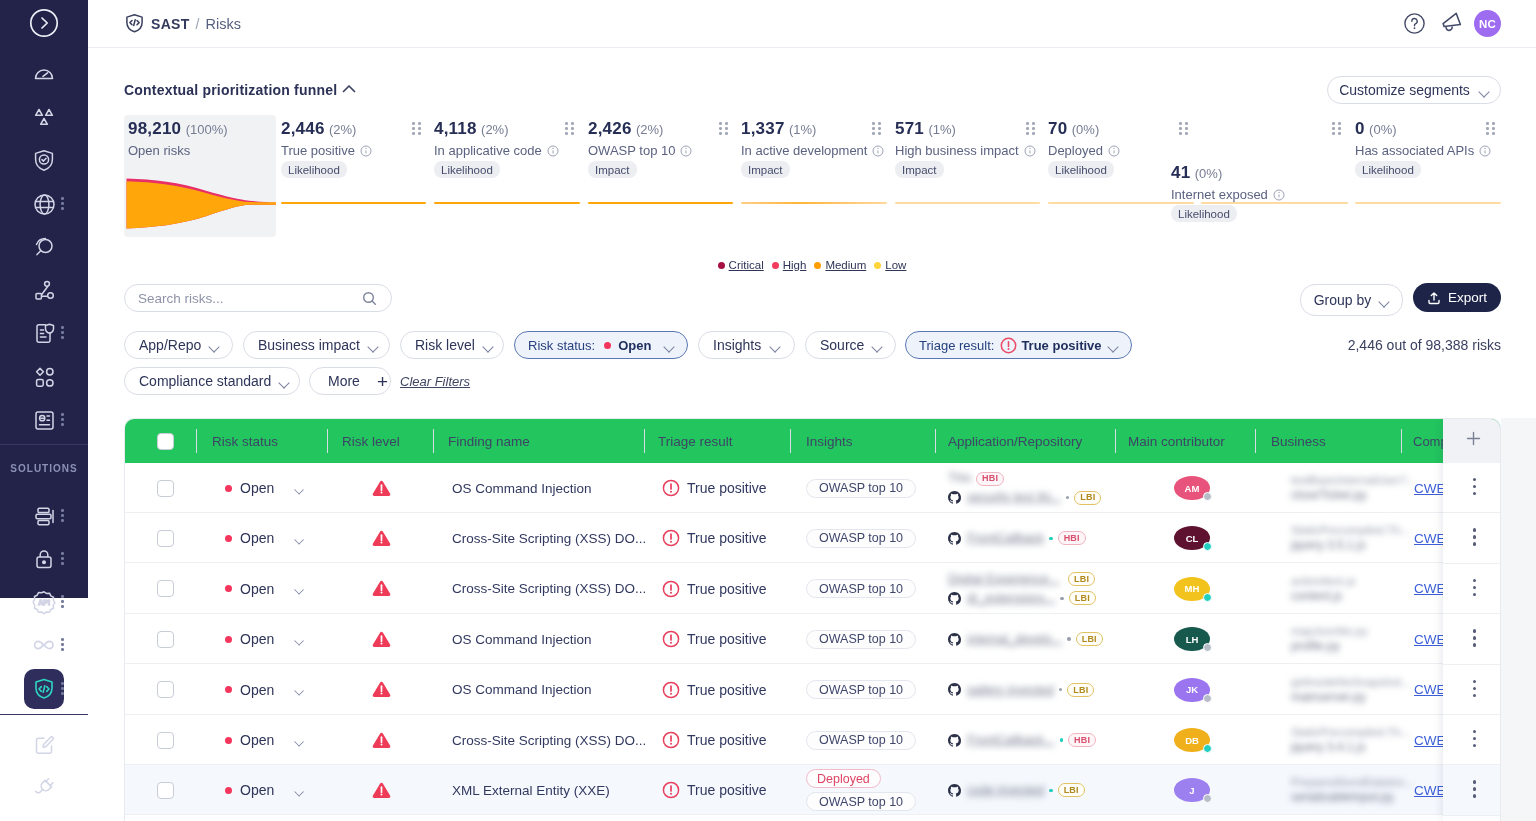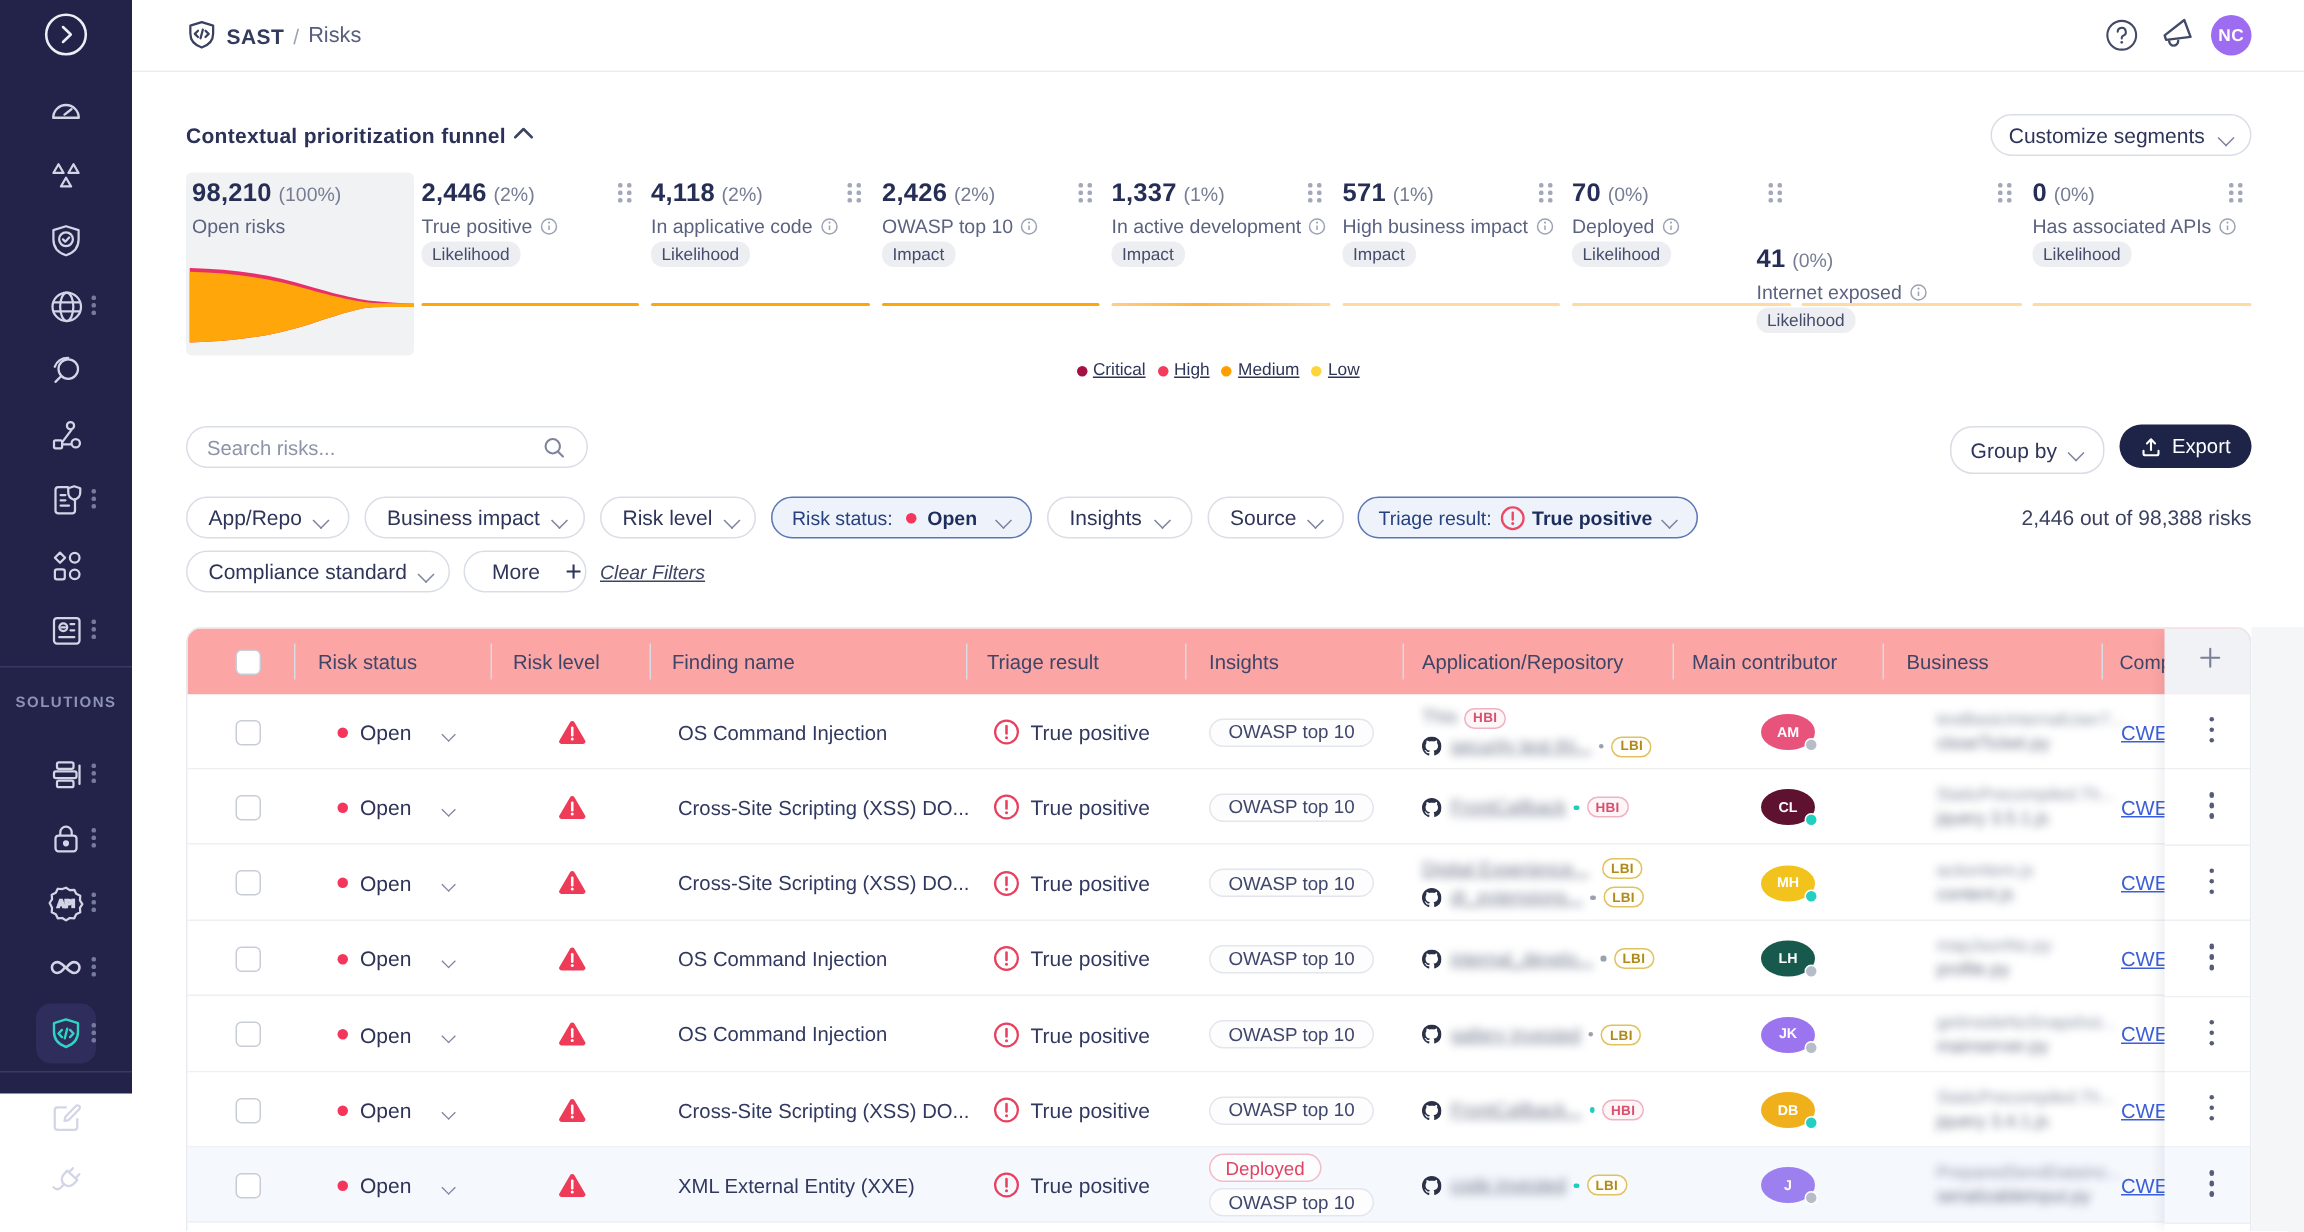--- a/index.html
+++ b/index.html
@@ -1,21 +1,21 @@
 <!DOCTYPE html>
 <html><head>
 <meta charset="utf-8">
 <style>
 * { margin:0; padding:0; box-sizing:border-box; }
 html,body { width:1536px; height:821px; overflow:hidden; font-family:"Liberation Sans", sans-serif; background:#fff; }
 #page { position:relative; width:1536px; height:821px; }
 .abs { position:absolute; }
 
 
-#sidebar { position:absolute; left:0; top:0; width:88px; height:729px; background:#232249; }
+#sidebar { position:absolute; left:0; top:0; width:88px; height:598px; background:#232249; }
 .sic { position:absolute; left:28px; width:32px; height:32px; display:flex; align-items:center; justify-content:center; }
 .sic svg { display:block; }
 .kebab { position:absolute; left:61px; width:3px; }
 .kebab i { display:block; width:2.5px; height:2.5px; border-radius:50%; background:#767b9c; margin-bottom:2.6px; }
 #solutions-label { position:absolute; left:0; top:463px; width:88px; text-align:center; font-size:10px; letter-spacing:1px; color:#8d92b4; font-weight:bold; }
 .side-divider { position:absolute; left:0; width:88px; height:1px; background:#383863; }
 #active-item { position:absolute; left:24px; top:669px; width:40px; height:40px; background:#2e2d5c; border-radius:10px; display:flex; align-items:center; justify-content:center; }
 
 
 #topbar { position:absolute; left:88px; top:0; width:1448px; height:48px; background:#fff; border-bottom:1px solid #ebedf2; }
@@ -31,21 +31,21 @@
 .seg { position:absolute; top:119px; }
 .seg .num { font-size:17px; font-weight:bold; color:#272e55; letter-spacing:.2px; }
 .seg .pct { font-size:13px; color:#767d93; font-weight:normal; }
 .seg .lbl { margin-top:4px; font-size:13px; color:#5b6280; display:flex; align-items:center; gap:5px; }
 .seg .chip { display:inline-flex; align-items:center; margin-top:3px; height:17px; font-size:11.5px; color:#454c6b; background:#edeef2; border-radius:8px; padding:0 7px; }
 .handle { position:absolute; top:122px; width:9px; height:13px; }
 .handle i { position:absolute; width:2.5px; height:2.5px; border-radius:50%; background:#a2a8b8; }
 #seg1-box { position:absolute; left:124px; top:115px; width:152px; height:122px; background:#f1f2f4; border-radius:4px; }
 .fline { position:absolute; top:201.8px; height:2.5px; border-radius:2px; }
 #legend { position:absolute; left:88px; top:241px; width:1448px; display:flex; justify-content:center; gap:8px; }
-.leg { display:flex; align-items:center; gap:4px; font-size:11.5px; color:#2e3557; }
+.leg { display:flex; align-items:center; gap:4px; font-size:11.5px; color:#2e3557;margin-top:18px; }
 .leg b { width:7px; height:7px; border-radius:50%; display:inline-block; }
 .leg span { text-decoration:underline; font-weight:normal; }
 
 
 #search { position:absolute; left:124px; top:284px; width:268px; height:28px; border:1px solid #d9dde5; border-radius:15px; background:#fff; }
 #search .ph { position:absolute; left:13px; top:6px; font-size:13.5px; color:#8e94a8; }
 #groupby { position:absolute; left:1300px; top:284px; width:103px; height:32px; border:1px solid #d9dde5; border-radius:15px; background:#fff; font-size:14px; color:#2e3559; display:flex; align-items:center; justify-content:center; gap:9px; }
 #export { position:absolute; left:1413px; top:283px; width:88px; height:29px; border-radius:16px; background:#1e2448; color:#fff; font-size:13.5px; display:flex; align-items:center; justify-content:center; gap:7px; }
 .pill { position:absolute; height:28px; border:1px solid #d9dde5; border-radius:15px; background:#fff; font-size:14px; color:#2e3559; display:flex; align-items:center; justify-content:space-between; padding:0 14px; gap:9px; white-space:nowrap; }
 .pill.active { border:1px solid #5a77b4; background:#eef3fb; }
@@ -55,21 +55,21 @@
 .chev:before { content:""; position:absolute; left:0; top:2px; width:7px; height:7px; border-right:1.6px solid #7c82a0; border-bottom:1.6px solid #7c82a0; transform:rotate(45deg); transform-origin:center; }
 #count { position:absolute; right:35px; top:337px; font-size:14px; color:#3a4160; }
 #clearf { position:absolute; left:400px; top:374px; font-size:13px; color:#3e4563; text-decoration:underline; font-style:italic; }
 
 
 #pinned { position:absolute; left:1318px; top:0; width:57px; height:403px; box-shadow:-6px 0 8px -4px rgba(40,50,80,.10); }
 #thead-wrap { position:relative; }
 
 #table { position:absolute; left:124px; top:418px; width:1377px; height:403px; background:#fff; border:1px solid #e8eaef; border-bottom:none; border-radius:10px 10px 0 0; overflow:hidden; }
 #rightbg { position:absolute; left:1501px; top:418px; width:35px; height:403px; background:#f5f6f8; }
-#thead { position:absolute; left:0; top:0; width:1376px; height:44px; background:#fca5a5; }
+#thead { position:absolute; left:0; top:0; width:1376px; height:44px; background:#22c55e; }
 .th { position:absolute; top:0; height:44px; display:flex; align-items:center; font-size:13.5px; color:#3e4566; }
 .vsep { position:absolute; top:10px; height:24px; width:1px; background:#d8dbe2; }
 .row { position:absolute; left:0; width:1376px; height:50px; border-bottom:1px solid #edeff3; background:#fff; }
 .row.hl { background:#f5f8fd; }
 .cell { position:absolute; top:0; height:50px; display:flex; align-items:center; }
 .cbx { width:17px; height:17px; border:1.5px solid #c7ccd6; border-radius:4px; background:#fff; }
 .rdot { width:7px; height:7px; border-radius:50%; background:#f5365c; margin-right:8px; }
 .open { font-size:14px; color:#2e3457; }
 .fname { font-size:13.5px; color:#323960; }
 .tp { font-size:14px; color:#323960; margin-left:7px; }

